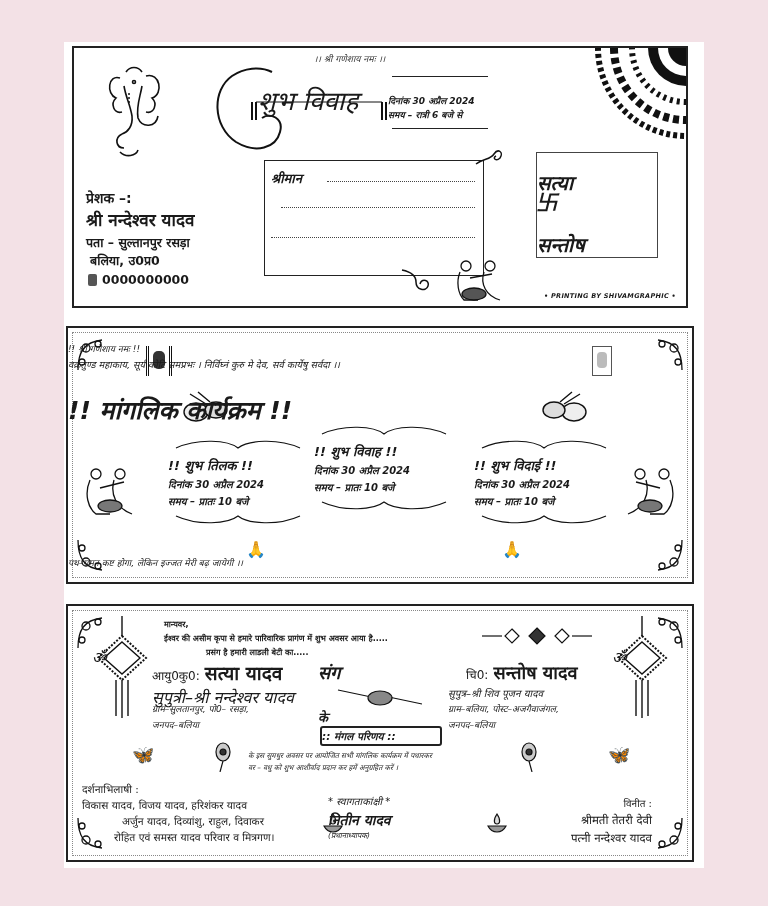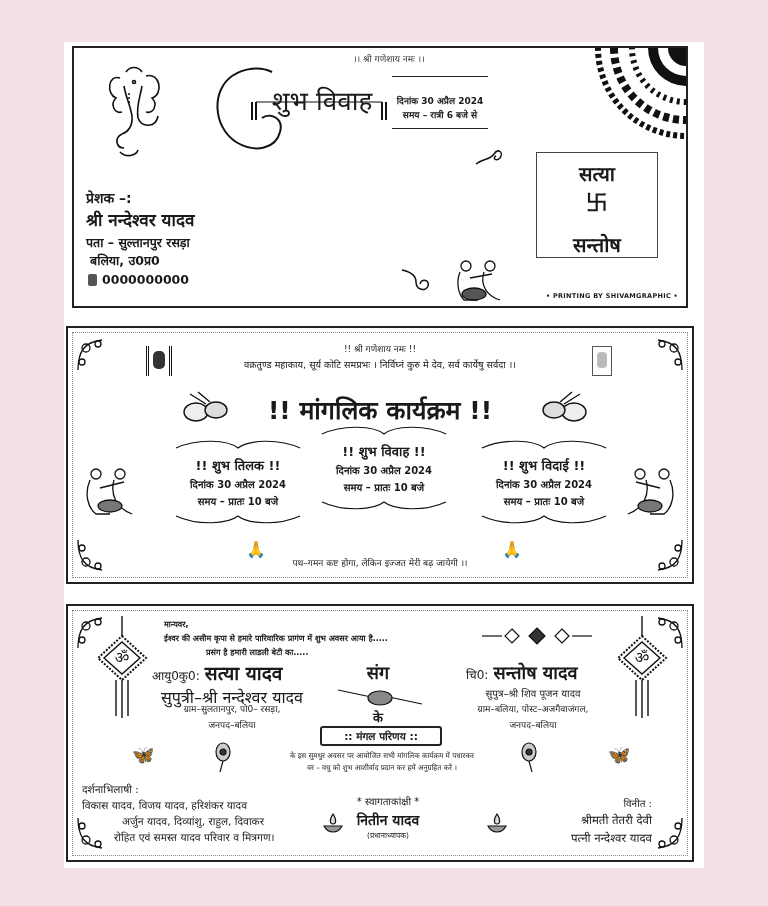--- a/index.html
+++ b/index.html
@@ -2,21 +2,21 @@
 <html><head>
 <meta charset="utf-8">
 <style>
   * { box-sizing: border-box; margin: 0; padding: 0; }
   html, body { width: 768px; height: 906px; background: #f3e1e6; overflow: hidden; }
   body { position: relative; font-family: "DejaVu Sans", sans-serif; color: #1a1a1a; }
   .sheet { position: absolute; left: 64px; top: 42px; width: 640px; height: 826px; background: #ffffff; }
   .abs { position: absolute; }
   .card { position: absolute; border: 2px solid #222; background: #fff; }
   .inner-dotted { position: absolute; left: 4px; top: 4px; right: 4px; bottom: 4px; border: 1px dotted #888; }
-  .c { text-align: center; white-space: nowrap; }
+  .c { white-space: nowrap; font-style: italic; }
   .b { font-weight: bold; }
   svg { display: block; }
 
   
   #card1 { left: 8px; top: 4px; width: 616px; height: 262px; }
   #card2 { left: 2px; top: 284px; width: 628px; height: 258px; }
   #card3 { left: 2px; top: 562px; width: 628px; height: 258px; }
 
   .small { font-size: 9px; }
 </style>
@@ -64,20 +64,26 @@
       <svg width="92" height="92" viewBox="0 0 92 92">
         <circle cx="92" cy="0" r="88" fill="none" stroke="#111" stroke-width="6" stroke-dasharray="4 3"></circle>
         <circle cx="92" cy="0" r="72" fill="none" stroke="#111" stroke-width="8" stroke-dasharray="6 4"></circle>
         <circle cx="92" cy="0" r="54" fill="none" stroke="#111" stroke-width="6" stroke-dasharray="3 4"></circle>
         <circle cx="92" cy="0" r="38" fill="#111"></circle>
         <circle cx="92" cy="0" r="28" fill="#fff"></circle>
         <circle cx="92" cy="0" r="18" fill="#111"></circle>
       </svg>
     </div>
 
+    <div class="abs" style="left:190px;top:112px;width:220px;height:116px;border:1.5px solid #222;">
+      <div class="abs b" style="left:6px;top:8px;font-size:13px;font-style:italic;">श्रीमान</div>
+      <div class="abs" style="left:62px;top:20px;width:148px;border-bottom:1px dotted #444;"></div>
+      <div class="abs" style="left:16px;top:46px;width:194px;border-bottom:1px dotted #444;"></div>
+      <div class="abs" style="left:6px;top:76px;width:204px;border-bottom:1px dotted #444;"></div>
+    </div>
     <div class="abs" style="left:400px;top:96px;width:30px;height:26px;">
       <svg width="30" height="26" viewBox="0 0 30 26" fill="none" stroke="#111" stroke-width="1.5">
           <path d="M2 20 C10 14 16 16 20 10 C24 4 30 8 26 14 C22 18 18 14 22 12"></path>
         </svg>
     </div>
     <div class="abs" style="left:326px;top:218px;width:34px;height:30px;">
       <svg width="34" height="30" viewBox="0 0 34 30" fill="none" stroke="#111" stroke-width="1.5">
           <path d="M2 4 C12 6 16 10 16 16 C16 24 26 26 28 20 C30 14 22 12 20 18"></path>
         </svg>
     </div>
@@ -94,21 +100,21 @@
     </div>
 
     <div class="abs b" style="left:12px;top:140px;font-size:14px;">प्रेशक –:</div>
     <div class="abs b" style="left:12px;top:160px;font-size:17px;">श्री नन्देश्वर यादव</div>
     <div class="abs b" style="left:12px;top:186px;font-size:12.5px;">पता – सुल्तानपुर रसड़ा</div>
     <div class="abs b" style="left:16px;top:204px;font-size:12.5px;">बलिया, उ0प्र0</div>
     <div class="abs" style="left:14px;top:226px;width:9px;height:12px;background:#555;border-radius:2px;"></div>
     <div class="abs b" style="left:28px;top:224px;font-size:12.5px;">0000000000</div>
 
     <div class="abs" style="left:462px;top:104px;width:122px;height:106px;border:1.5px solid #444;">
-      <div class="abs c b" style="left:0;top:7px;width:100%;font-size:20px;">सत्या</div>
+      <div class="abs c b" style="left:0;top:16px;width:100%;font-size:20px;">सत्या</div>
       <div class="abs c b" style="left:0;top:36px;width:100%;font-size:20px;">卐</div>
       <div class="abs c b" style="left:0;top:78px;width:100%;font-size:20px;">सन्तोष</div>
     </div>
 
     <div class="abs c" style="left:470px;top:244px;width:136px;font-size:6.5px;font-weight:bold;letter-spacing:0.3px;">• PRINTING BY SHIVAMGRAPHIC •</div>
   </div>
 
   <div class="card" id="card2">
     <div class="inner-dotted"></div>
 

